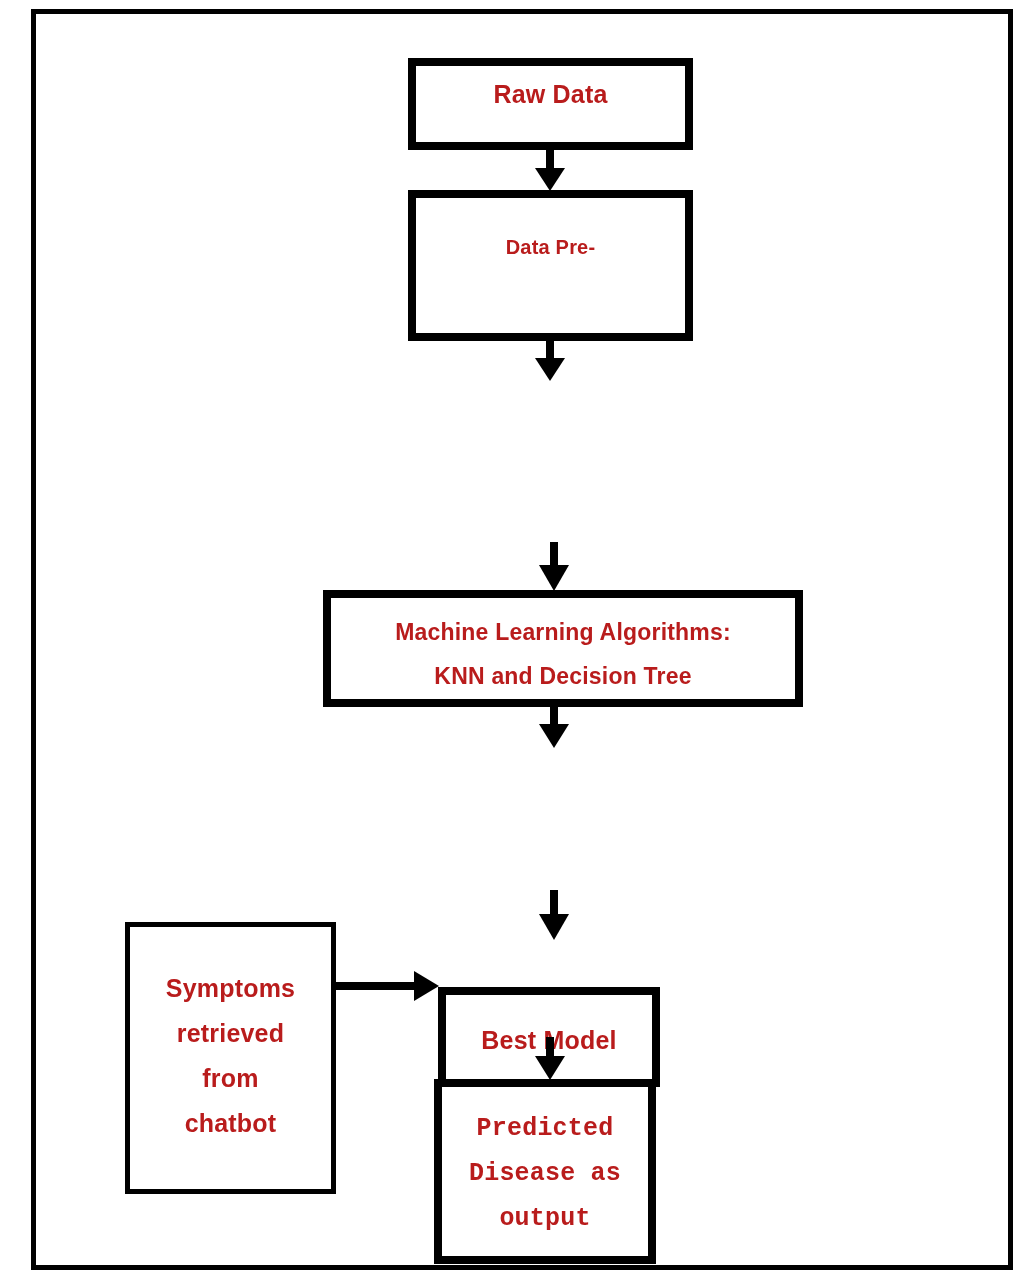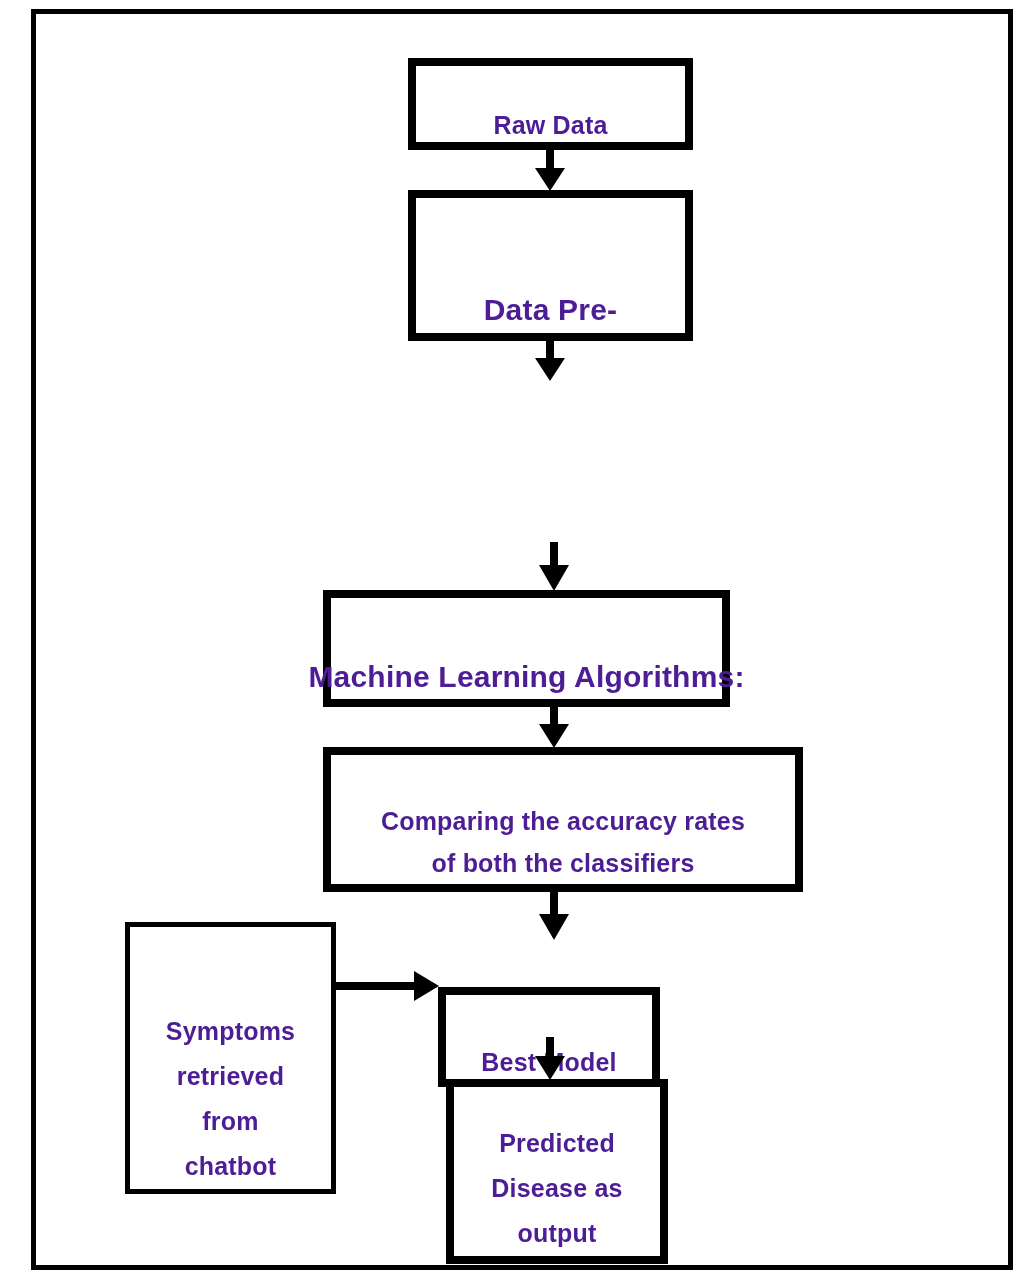--- a/index.html
+++ b/index.html
@@ -27,73 +27,74 @@
     box-sizing: border-box;
     background: #ffffff;
   }
   .node {
     position: absolute;
     box-sizing: border-box;
     background: #ffffff;
     border: 8px solid #000000;
     display: flex;
     flex-direction: column;
-    justify-content: flex-end;
-    color: #4c1d95;
+    justify-content: flex-start;
+    color: #b91c1c;
     font-weight: bold;
     letter-spacing: 0.2px;
   }
   .node .line {
     display: block;
     white-space: nowrap;
   }
   .node.center { align-items: center; text-align: center; }
   .node.left   { align-items: flex-start; text-align: left; }
 
   
   #node-raw-data {
     left: 372px; top: 44px; width: 285px; height: 92px;
     font-size: 25px; line-height: 34px;
     padding-top: 11px;
   }
   #node-preprocessing {
     left: 372px; top: 176px; width: 285px; height: 151px;
-    font-size: 30px; line-height: 46px;
-    padding-top: 33px;
+    font-size: 20px; line-height: 46px;
+    padding-top: 26px;
   }
   #node-dataset-division {
     left: 294px; top: 366px; width: 481px; height: 164px;
     font-size: 25px; line-height: 44px;
     padding: 26px 0 0 56px;
   }
   #node-ml-algorithms {
-    left: 287px; top: 576px; width: 407px; height: 117px;
-    font-size: 30px; line-height: 44px;
-    padding-top: 6px;
+    left: 287px; top: 576px; width: 480px; height: 117px;
+    font-size: 23px; line-height: 44px;
+    padding-top: 12px;
   }
   #node-comparing {
     left: 287px; top: 733px; width: 480px; height: 145px;
     font-size: 25px; line-height: 42px;
     padding-top: 18px;
   }
   #node-symptoms {
     left: 89px; top: 908px; width: 211px; height: 272px;
     border-width: 5px;
     font-size: 25px; line-height: 45px;
     padding-top: 39px;
   }
   #node-best-model {
     left: 402px; top: 973px; width: 222px; height: 100px;
     font-size: 25px; line-height: 34px;
     padding-top: 28px;
   }
   #node-predicted {
-    left: 410px; top: 1065px; width: 222px; height: 185px;
+    left: 398px; top: 1065px; width: 222px; height: 185px;
     font-size: 25px; line-height: 45px;
-    padding-top: 44px;
+    padding-top: 19px;
+    font-family: Liberation Mono, monospace;
   }
 
   
   .arrow-v {
     position: absolute;
     width: 34px;
   }
   .arrow-v svg, .arrow-h svg { display: block; }
   .arrow-h {
     position: absolute;
@@ -117,26 +118,23 @@
       <span class="line">Raw  Data</span>
     </div>
 
     <div class="node center" id="node-preprocessing">
       <span class="line">Data  Pre-</span>
     </div>
 
 
     <div class="node center" id="node-ml-algorithms">
       <span class="line">Machine Learning Algorithms:</span>
-    </div>
-
-    <div class="node center" id="node-comparing">
-      <span class="line">Comparing  the accuracy  rates</span>
-      <span class="line">of both the classifiers</span>
-    </div>
+      <span class="line">KNN and Decision Tree</span>
+    </div>
+
 
     <div class="node center" id="node-symptoms">
       <span class="line">Symptoms</span>
       <span class="line">retrieved</span>
       <span class="line">from</span>
       <span class="line">chatbot</span>
     </div>
 
     <div class="node center" id="node-best-model">
       <span class="line">Best Model</span>

